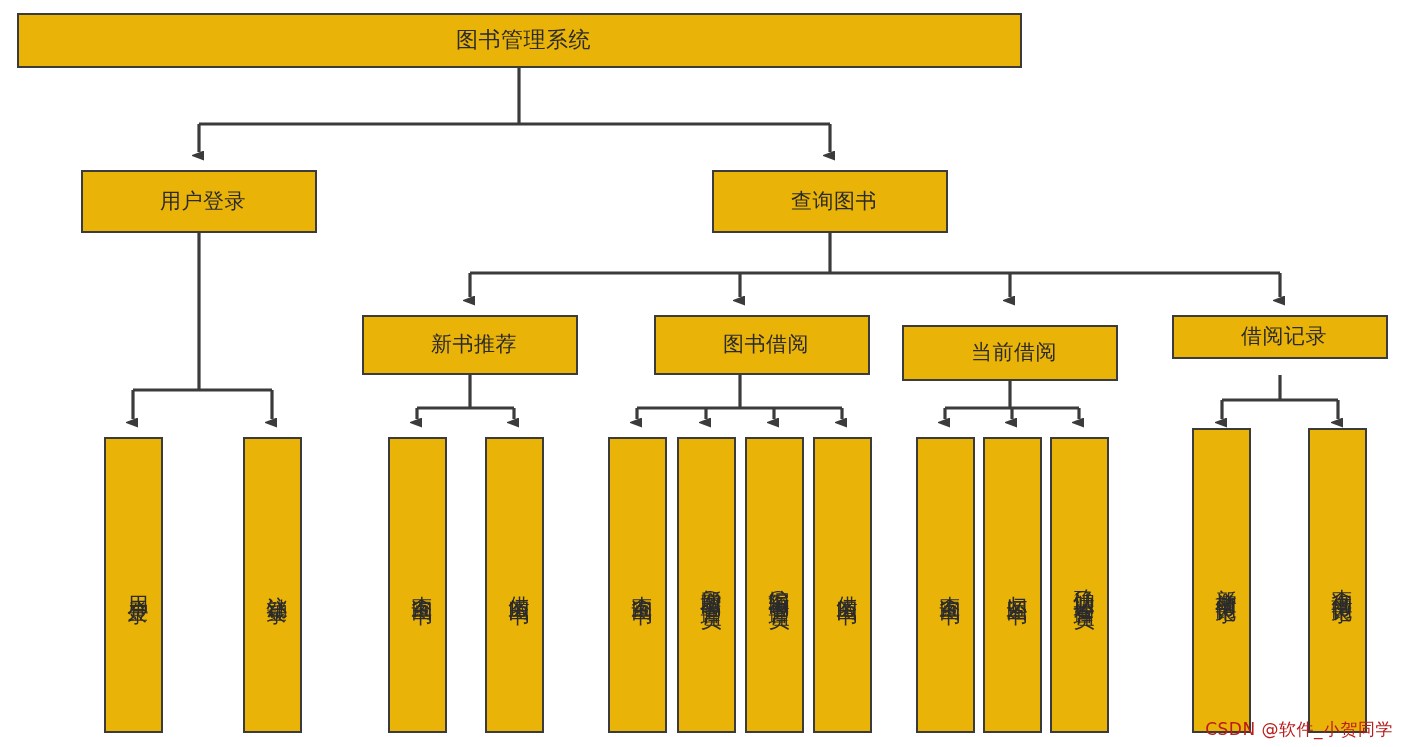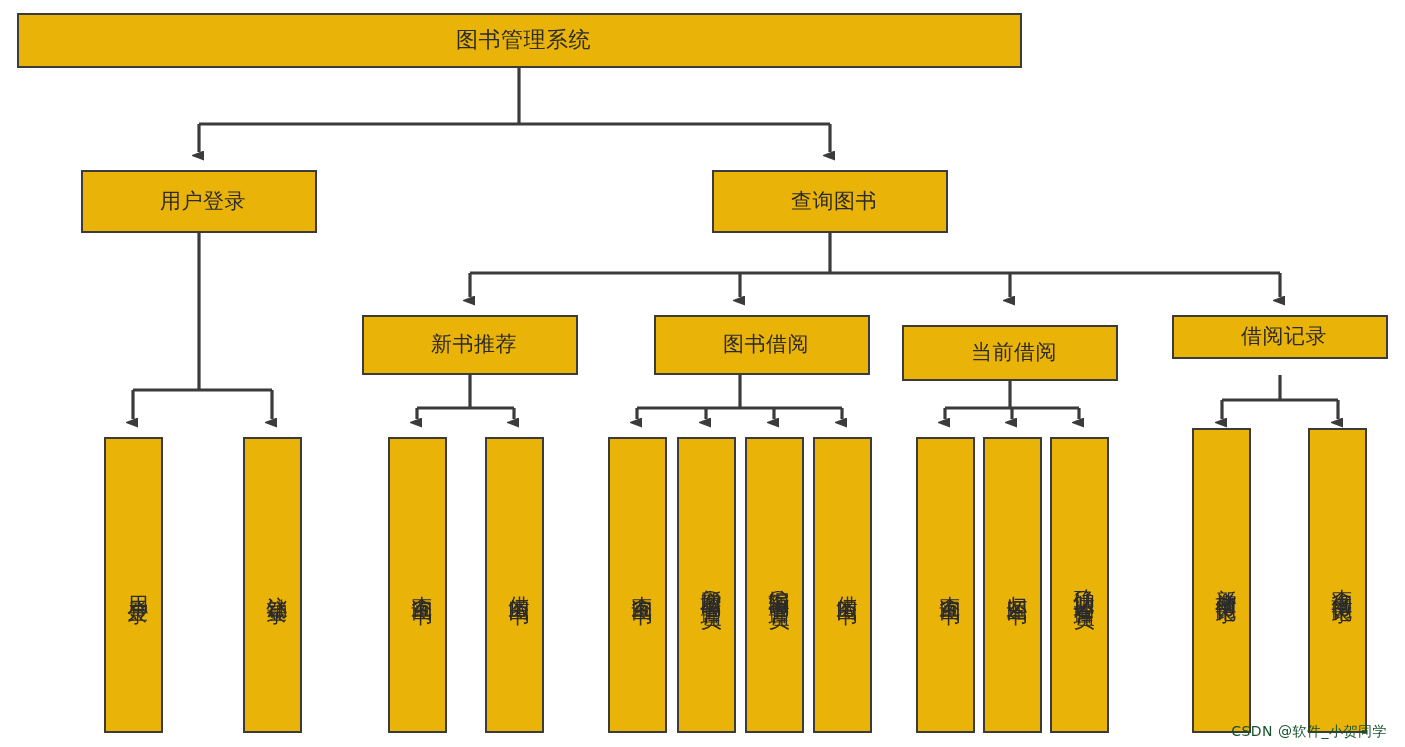--- a/index.html
+++ b/index.html
@@ -58,24 +58,24 @@
     writing-mode: vertical-rl;
     text-orientation: upright;
     font-size: 21px;
     letter-spacing: 3px;
     line-height: 1;
     white-space: nowrap;
     max-height: 100%;
   }
   #watermark {
     position: absolute;
-    right: 18px;
+    right: 12px;
     bottom: 6px;
-    font-size: 14px;
-    color: #14532d;
+    font-size: 17px;
+    color: #b91c1c;
     letter-spacing: 0.5px;
     user-select: none;
     pointer-events: none;
     white-space: nowrap;
   }
 </style>
 </head>
 <body>
 
 <div id="canvas">

